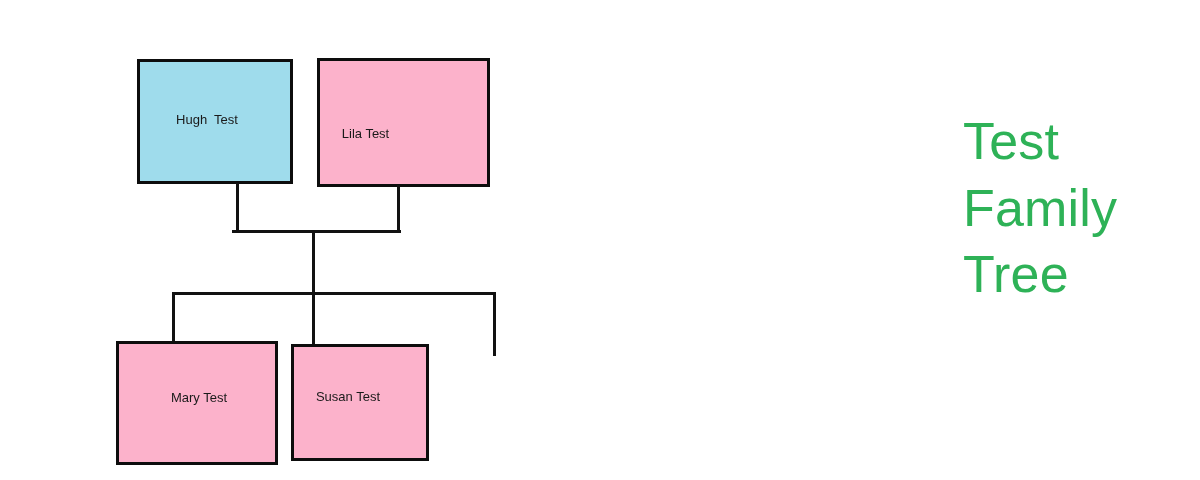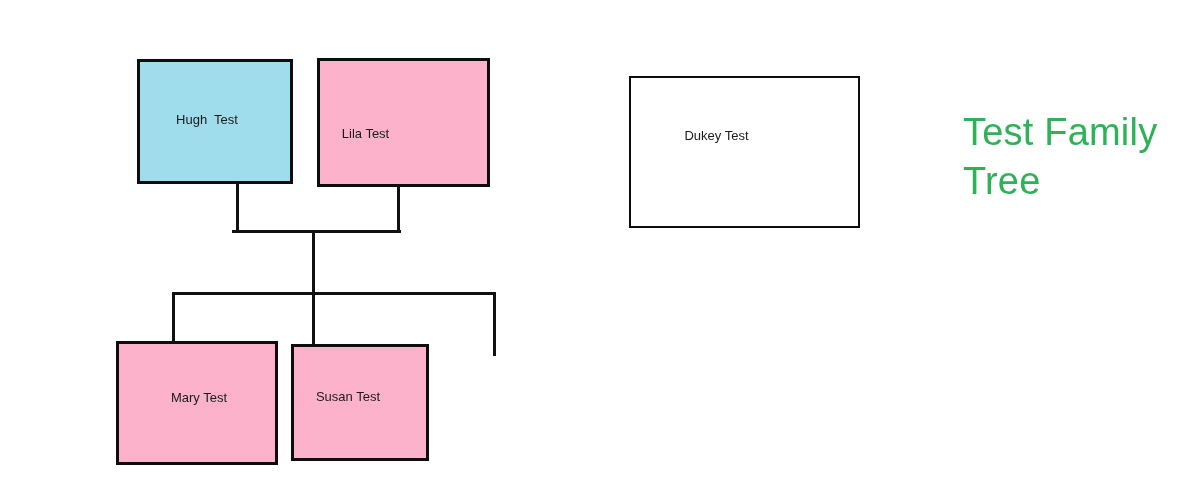--- a/index.html
+++ b/index.html
@@ -89,44 +89,41 @@
   #conn-mary-drop   { left: 172px; top: 292px; height: 63px; }
   #conn-susan-drop  { left: 312px; top: 292px; height: 64px; }
   #conn-jhonny-drop { left: 493px; top: 292px; height: 64px; }
 
   
   #tree-title {
     position: absolute;
     left: 963px;
     top: 108px;
     width: 215px;
-    font-size: 38px;
+    font-size: 52px;
     line-height: 1.28;
     color: #2eb257;
     font-family: "Liberation Sans", sans-serif;
     font-weight: 400;
     letter-spacing: 0.2px;
   }
 </style>
 </head>
 <body>
 
 <div id="canvas">
 
   <div class="node" id="node-hugh">
     <span class="label">Hugh  Test</span>
   </div>
 
   <div class="node" id="node-lila">
     <span class="label">Lila Test</span>
   </div>
 
-  <div class="node" id="node-dukey">
-    <span class="label">Dukey Test</span>
-  </div>
 
   <div class="conn conn-v" id="conn-hugh-drop"></div>
   <div class="conn conn-v" id="conn-lila-drop"></div>
   <div class="conn conn-h" id="conn-parent-bar"></div>
   <div class="conn conn-v" id="conn-center-drop"></div>
   <div class="conn conn-h" id="conn-child-bar"></div>
   <div class="conn conn-v" id="conn-mary-drop"></div>
   <div class="conn conn-v" id="conn-susan-drop"></div>
   <div class="conn conn-v" id="conn-jhonny-drop"></div>
 

